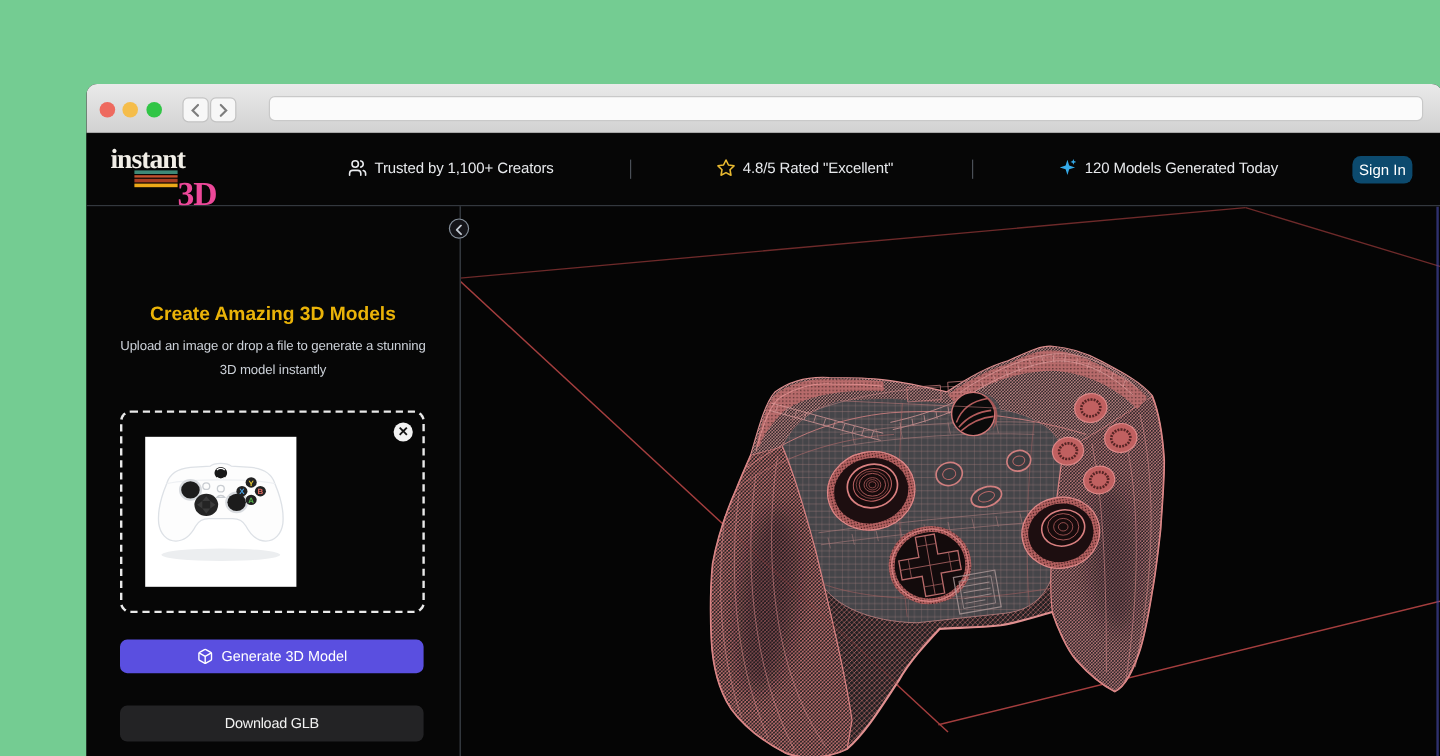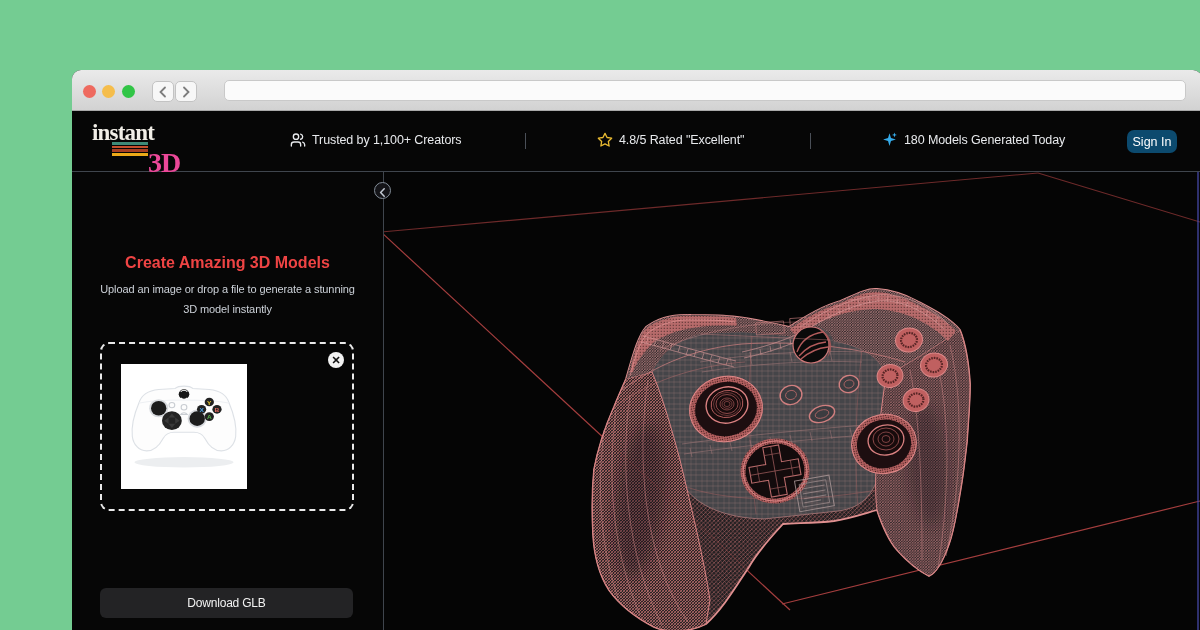--- a/index.html
+++ b/index.html
@@ -34,21 +34,21 @@
   .nav-div { position:absolute; top:22px; width:1px; height:16px; background:#4a4f57; }
   .signin { position:absolute; left:1055px; top:19px; width:50px; height:23px;
             background:#0c4a6e; border-radius:7px; color:#fff; font-size:12.5px;
             display:flex; align-items:center; justify-content:center; }
   .side { position:absolute; left:0; top:102px; width:311px; height:458px; background:#060606; }
   .vdiv { position:absolute; left:311px; top:102px; width:1px; height:458px; background:#3f454d; }
   .collapse { position:absolute; left:302px; top:112px; width:17px; height:17px;
               border-radius:50%; background:#141418; border:1px solid #838d98;
               text-align:center; z-index:5; }
   .h1 { position:absolute; left:0; top:82px; width:311px; text-align:center;
-        font-size:16px; font-weight:bold; color:#ef4444; }
+        font-size:16px; font-weight:bold; color:#eab308; }
   .sub { position:absolute; left:24px; top:108px; width:263px; text-align:center;
          font-size:11px; line-height:19.5px; color:#ccd1d8; letter-spacing:-0.1px; }
   .drop { position:absolute; left:28px; top:170px; width:254px; height:169px;
           border:2px dashed #e9e9e9; border-radius:9px; }
   .imgbox { position:absolute; left:49px; top:192px; width:126px; height:125px; background:#fff; }
   .closex { position:absolute; left:256px; top:180px; width:16px; height:16px; border-radius:50%;
             background:#f2f2f2; color:#111; font-size:11px; font-weight:bold;
             text-align:center; line-height:16px; }
   .genbtn { position:absolute; left:28px; top:361px; width:253px; height:28px;
             background:#5a4fe0; border-radius:6px; color:#fff; font-size:12px;
@@ -99,21 +99,21 @@
           <path d="M12 2l3.09 6.26L22 9.27l-5 4.87 1.18 6.88L12 17.77l-6.18 3.25L7 14.14 2 9.27l6.91-1.01L12 2z"></path>
         </svg>
       <span>4.8/5 Rated "Excellent"</span>
     </div>
     <div class="nav-div" style="left:738px;"></div>
     <div class="nav-item" style="left:809px;">
       <svg width="17" height="17" viewBox="0 0 24 24" fill="#35aae8">
           <path d="M12 3l2.1 6.9L21 12l-6.9 2.1L12 21l-2.1-6.9L3 12l6.9-2.1L12 3z"></path>
           <path d="M19 2l.9 2.6L22.5 5.5l-2.6.9L19 9l-.9-2.6L15.5 5.5l2.6-.9L19 2z"></path>
         </svg>
-      <span>180 Models Generated Today</span>
+      <span>120 Models Generated Today</span>
     </div>
     <div class="signin">Sign In</div>
   </div>
   <div class="side">
     <div class="h1">Create Amazing 3D Models</div>
     <div class="sub">Upload an image or drop a file to generate a stunning 3D model instantly</div>
     <div class="drop"></div>
     <div class="imgbox"><svg width="126" height="125" viewBox="0 0 126 125">
           <g transform="translate(63,64) scale(1.1,1.04) translate(-63,-64)">
       <ellipse cx="63" cy="97" rx="45" ry="5" fill="#eceef0"></ellipse>
@@ -134,20 +134,28 @@
       <circle cx="93" cy="46" r="4.2" fill="#222"></circle>
             <text x="93" y="48.5" font-size="6" fill="#e06a60" text-anchor="middle" font-family="Liberation Sans" font-weight="bold">B</text>
       <circle cx="86" cy="53" r="4.2" fill="#222"></circle>
             <text x="86" y="55.5" font-size="6" fill="#56b44a" text-anchor="middle" font-family="Liberation Sans" font-weight="bold">A</text>
       <circle cx="52" cy="42" r="2.6" fill="none" stroke="#c9cdd2" stroke-width="1"></circle>
       <circle cx="63" cy="44" r="2.6" fill="none" stroke="#c9cdd2" stroke-width="1"></circle>
       <path d="M60,51 a3.5 3.5 0 0 1 6,0 Z" fill="none" stroke="#c9cdd2" stroke-width="1"></path>
           </g>
     </svg></div>
     <div class="closex">✕</div>
+    <div class="genbtn">
+        <svg width="14" height="14" viewBox="0 0 24 24" fill="none" stroke="#fff" stroke-width="2" stroke-linejoin="round">
+          <path d="M21 16V8a2 2 0 0 0-1-1.73l-7-4a2 2 0 0 0-2 0l-7 4A2 2 0 0 0 3 8v8a2 2 0 0 0 1 1.73l7 4a2 2 0 0 0 2 0l7-4A2 2 0 0 0 21 16z"></path>
+          <path d="M3.27 6.96L12 12.01l8.73-5.05"></path>
+          <path d="M12 22.08V12"></path>
+        </svg>
+        <span>Generate 3D Model</span>
+      </div>
     <div class="dlbtn">Download GLB</div>
   </div>
   <div class="canvas" id="cnv"><svg width="818" height="458" viewBox="384 172 818 458">
     <defs>
       <pattern id="pd" width="3" height="3" patternUnits="userSpaceOnUse">
         <rect width="3" height="3" fill="#2c2526"></rect>
         <path d="M0 3L3 0" stroke="#d67d7d" stroke-width="0.7"></path>
         <path d="M0 0L3 3" stroke="#c26c6c" stroke-width="0.55"></path>
       </pattern>
       <pattern id="pm" width="4.2" height="4.2" patternUnits="userSpaceOnUse">

